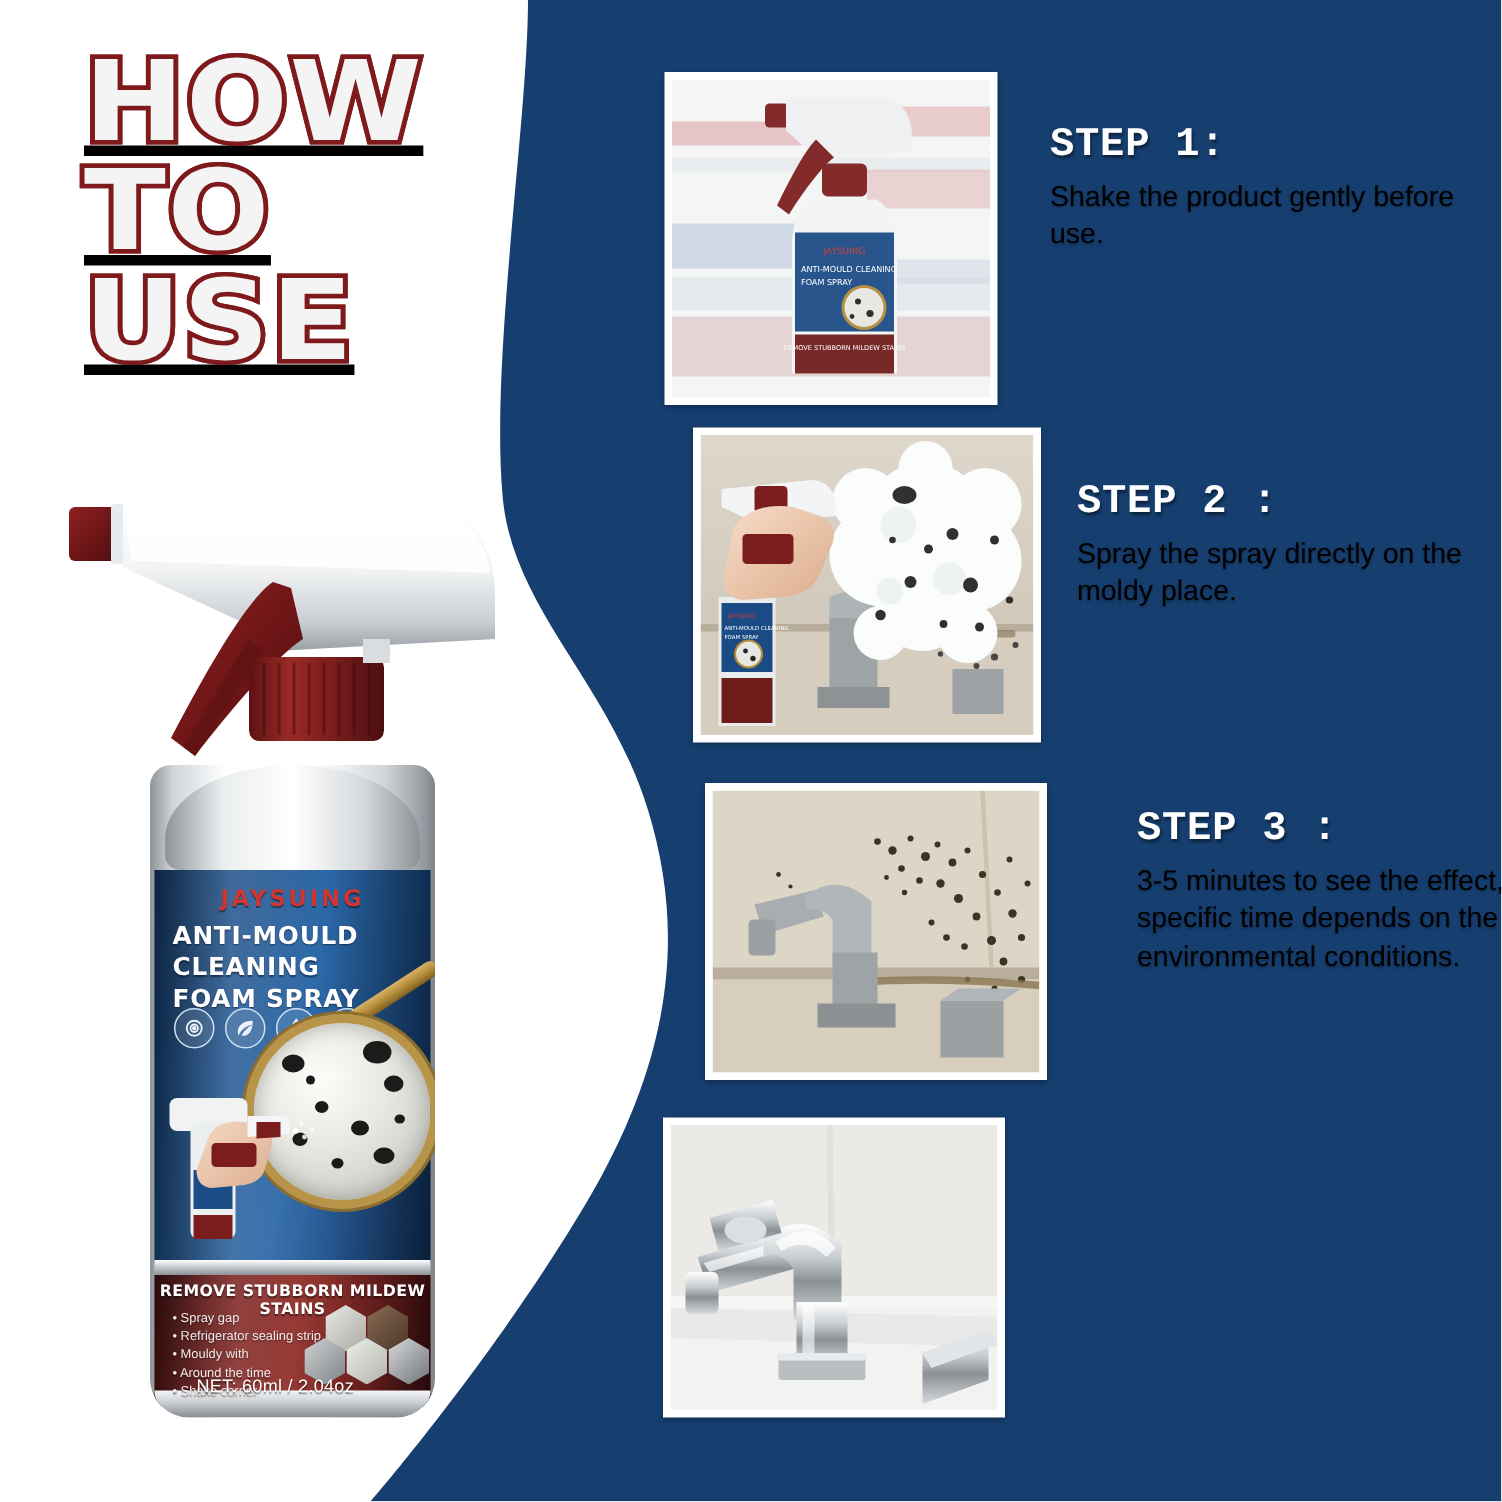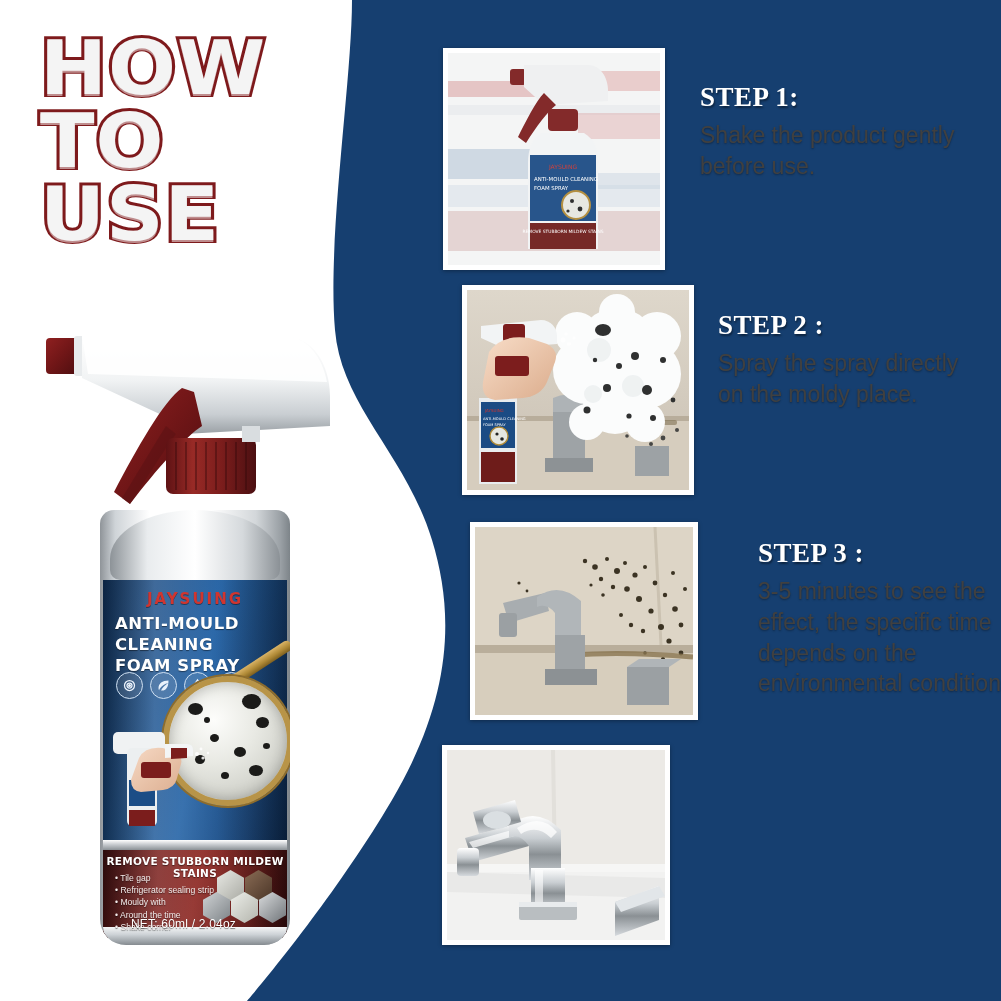--- a/index.html
+++ b/index.html
@@ -9,21 +9,21 @@
     font-family:"Liberation Sans", sans-serif;
     position:relative;
   }
   #root{position:absolute;inset:0;width:1001px;height:1001px;overflow:hidden;background:#fff;}
 
   
   .blue-bg{position:absolute;inset:0;}
   .blue-bg svg{display:block;width:1001px;height:1001px;}
 
   
-  .title-block{position:absolute;left:40px;top:34px;width:300px;}
+  .title-block{position:absolute;left:56px;top:34px;width:300px;text-decoration:underline;}
   .title-line{
     font-family:"DejaVu Sans", sans-serif;
     font-weight:700;
     font-size:74px;
     line-height:0.93;
     letter-spacing:1px;
     color:#f4f4f4;
     -webkit-text-stroke:6px #7e1a1c;
     paint-order:stroke fill;
     text-shadow:0 2px 0 rgba(255,255,255,.5);
@@ -157,28 +157,28 @@
   .photo-frame{
     position:absolute;
     background:#fff;
     padding:5px;
     box-shadow:0 1px 4px rgba(0,0,0,.35);
   }
   .photo{position:relative;overflow:hidden;width:100%;height:100%;}
 
   .step-text{position:absolute;}
   .step-title{
-    font-family:Liberation Serif, serif;
+    font-family:Liberation Mono, monospace;
     font-weight:700;font-size:27px;letter-spacing:.5px;
     color:#ffffff;margin:0 0 7px 0;
     text-shadow:1px 2px 2px rgba(0,0,0,.45);
   }
   .step-body{
     font-family:"Liberation Sans", sans-serif;
-    font-size:23px;line-height:1.34;color:#404040;margin:0;
+    font-size:19px;line-height:1.34;color:#000000;margin:0;
     text-shadow:0 1px 2px rgba(0,0,0,.35);
   }
 </style>
 </head>
 <body>
 
 <div id="root">
 
   <div class="blue-bg">
     <svg viewBox="0 0 1001 1001" xmlns="http://www.w3.org/2000/svg">
@@ -323,21 +323,21 @@
             </div>
           </div>
         </div>
 
         <div class="divider-silver"></div>
 
         <div class="label-red">
           <div class="lr-inner">
             <div class="red-head">REMOVE STUBBORN MILDEW STAINS</div>
             <ul class="bullets">
-              <li>Tile gap</li>
+              <li>Spray gap</li>
               <li>Refrigerator sealing strip</li>
               <li>Mouldy with</li>
               <li>Around the time</li>
               <li>Shake corner</li>
             </ul>
             <div class="hexes">
               <span class="hex" style="left:8px;top:0;background:linear-gradient(135deg,#e8e9e4,#a9aaa3);"></span>
               <span class="hex" style="left:36px;top:0;background:linear-gradient(135deg,#8a6c55,#4a3527);"></span>
               <span class="hex" style="left:-6px;top:22px;background:linear-gradient(135deg,#cfd2d4,#7d8387);"></span>
               <span class="hex" style="left:22px;top:22px;background:linear-gradient(135deg,#eceee9,#b4b5ad);"></span>
@@ -472,21 +472,21 @@
           <rect x="28" y="66" width="34" height="20" rx="3" fill="#7c1d1d"></rect>
           <g fill="#ffffff" opacity="0.9">
             <circle cx="96" cy="50" r="2.4"></circle>
               <circle cx="102" cy="54" r="1.8"></circle>
             <circle cx="99" cy="44" r="1.6"></circle>
               <circle cx="107" cy="48" r="1.4"></circle>
           </g>
         </svg>
       </div>
     </div>
-    <div class="step-text" style="left:718px;top:310px;width:272px;">
+    <div class="step-text" style="left:718px;top:320px;width:272px;">
       <div class="step-title">STEP 2 :</div>
       <div class="step-body">Spray the spray directly on the moldy place.</div>
     </div>
   </div>
 
   <div class="step">
     <div class="photo-frame" style="left:470px;top:522px;width:218px;height:188px;">
       <div class="photo">
         <svg width="100%" height="100%" viewBox="0 0 218 188" preserveAspectRatio="none" xmlns="http://www.w3.org/2000/svg">
           <defs>

